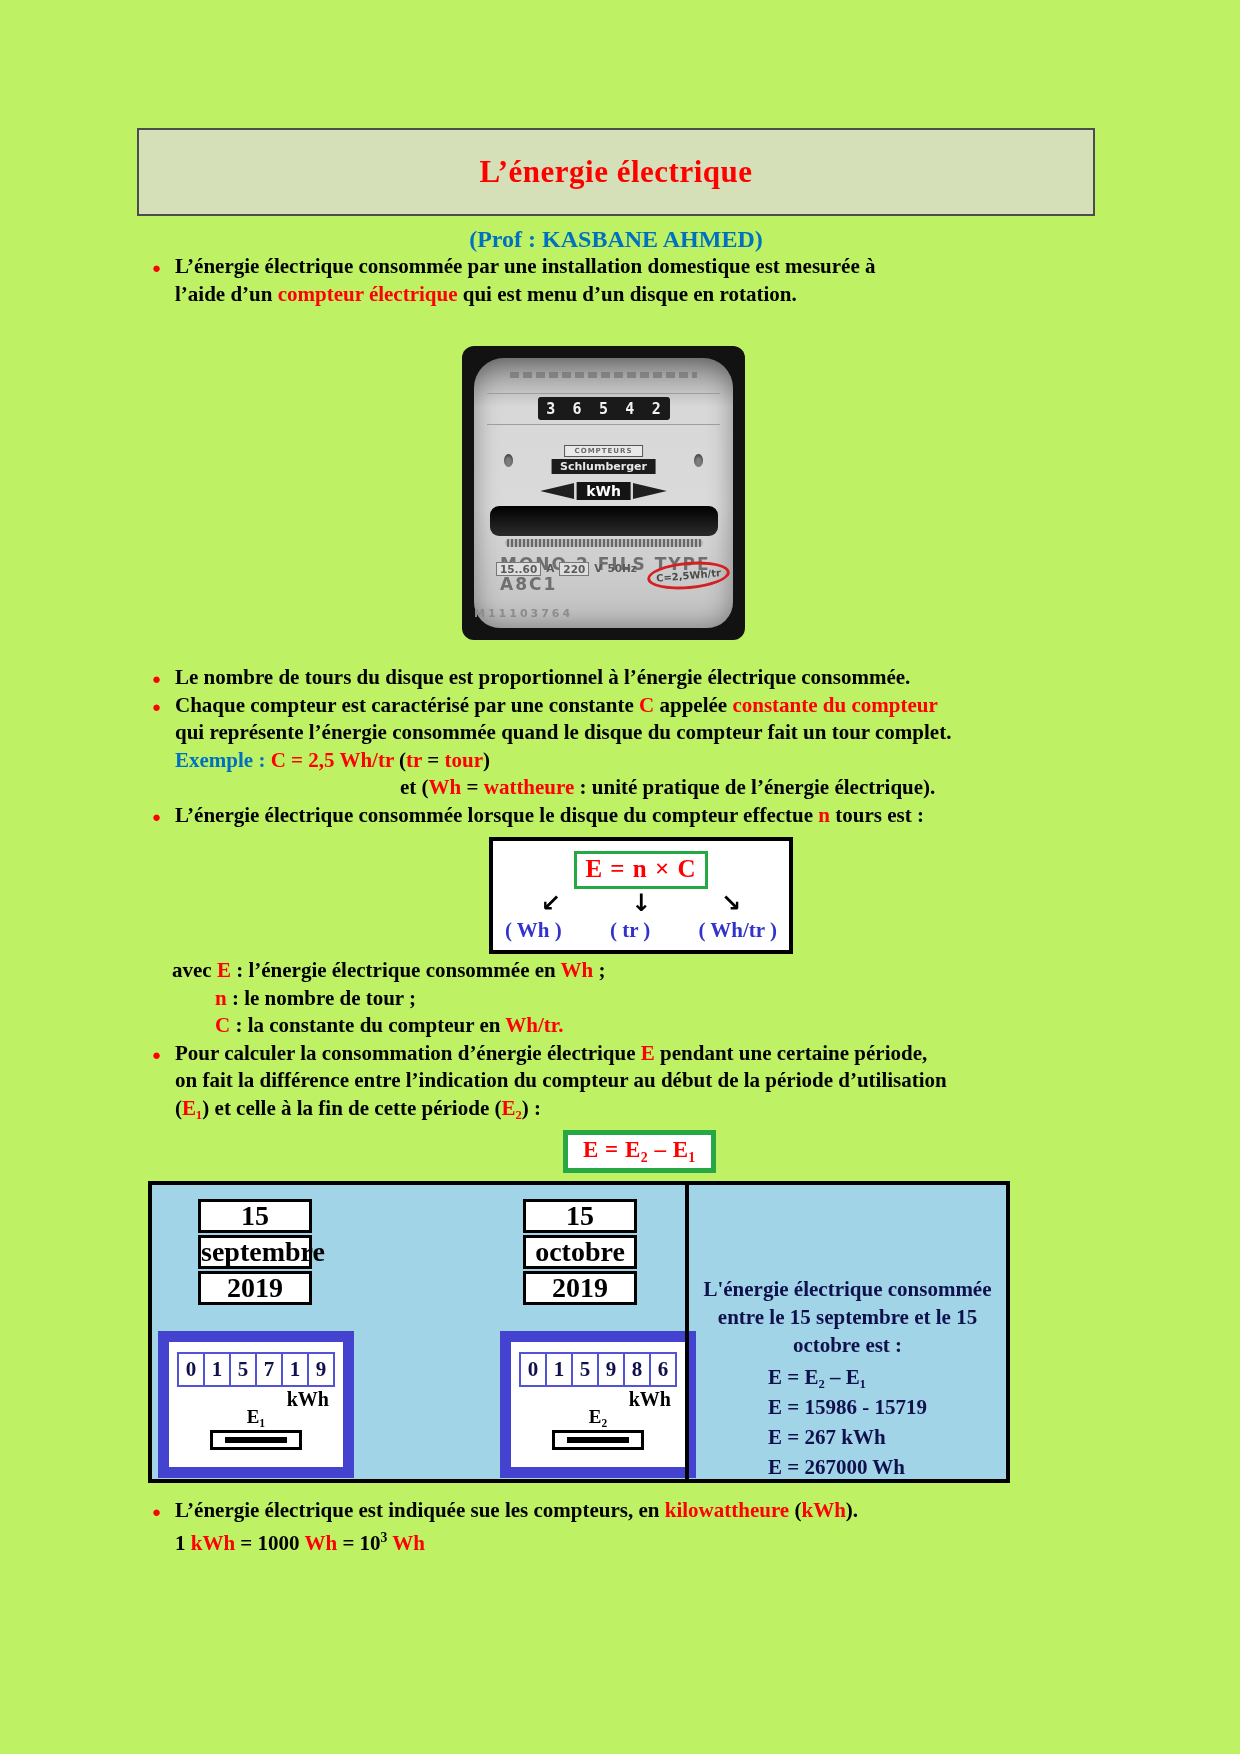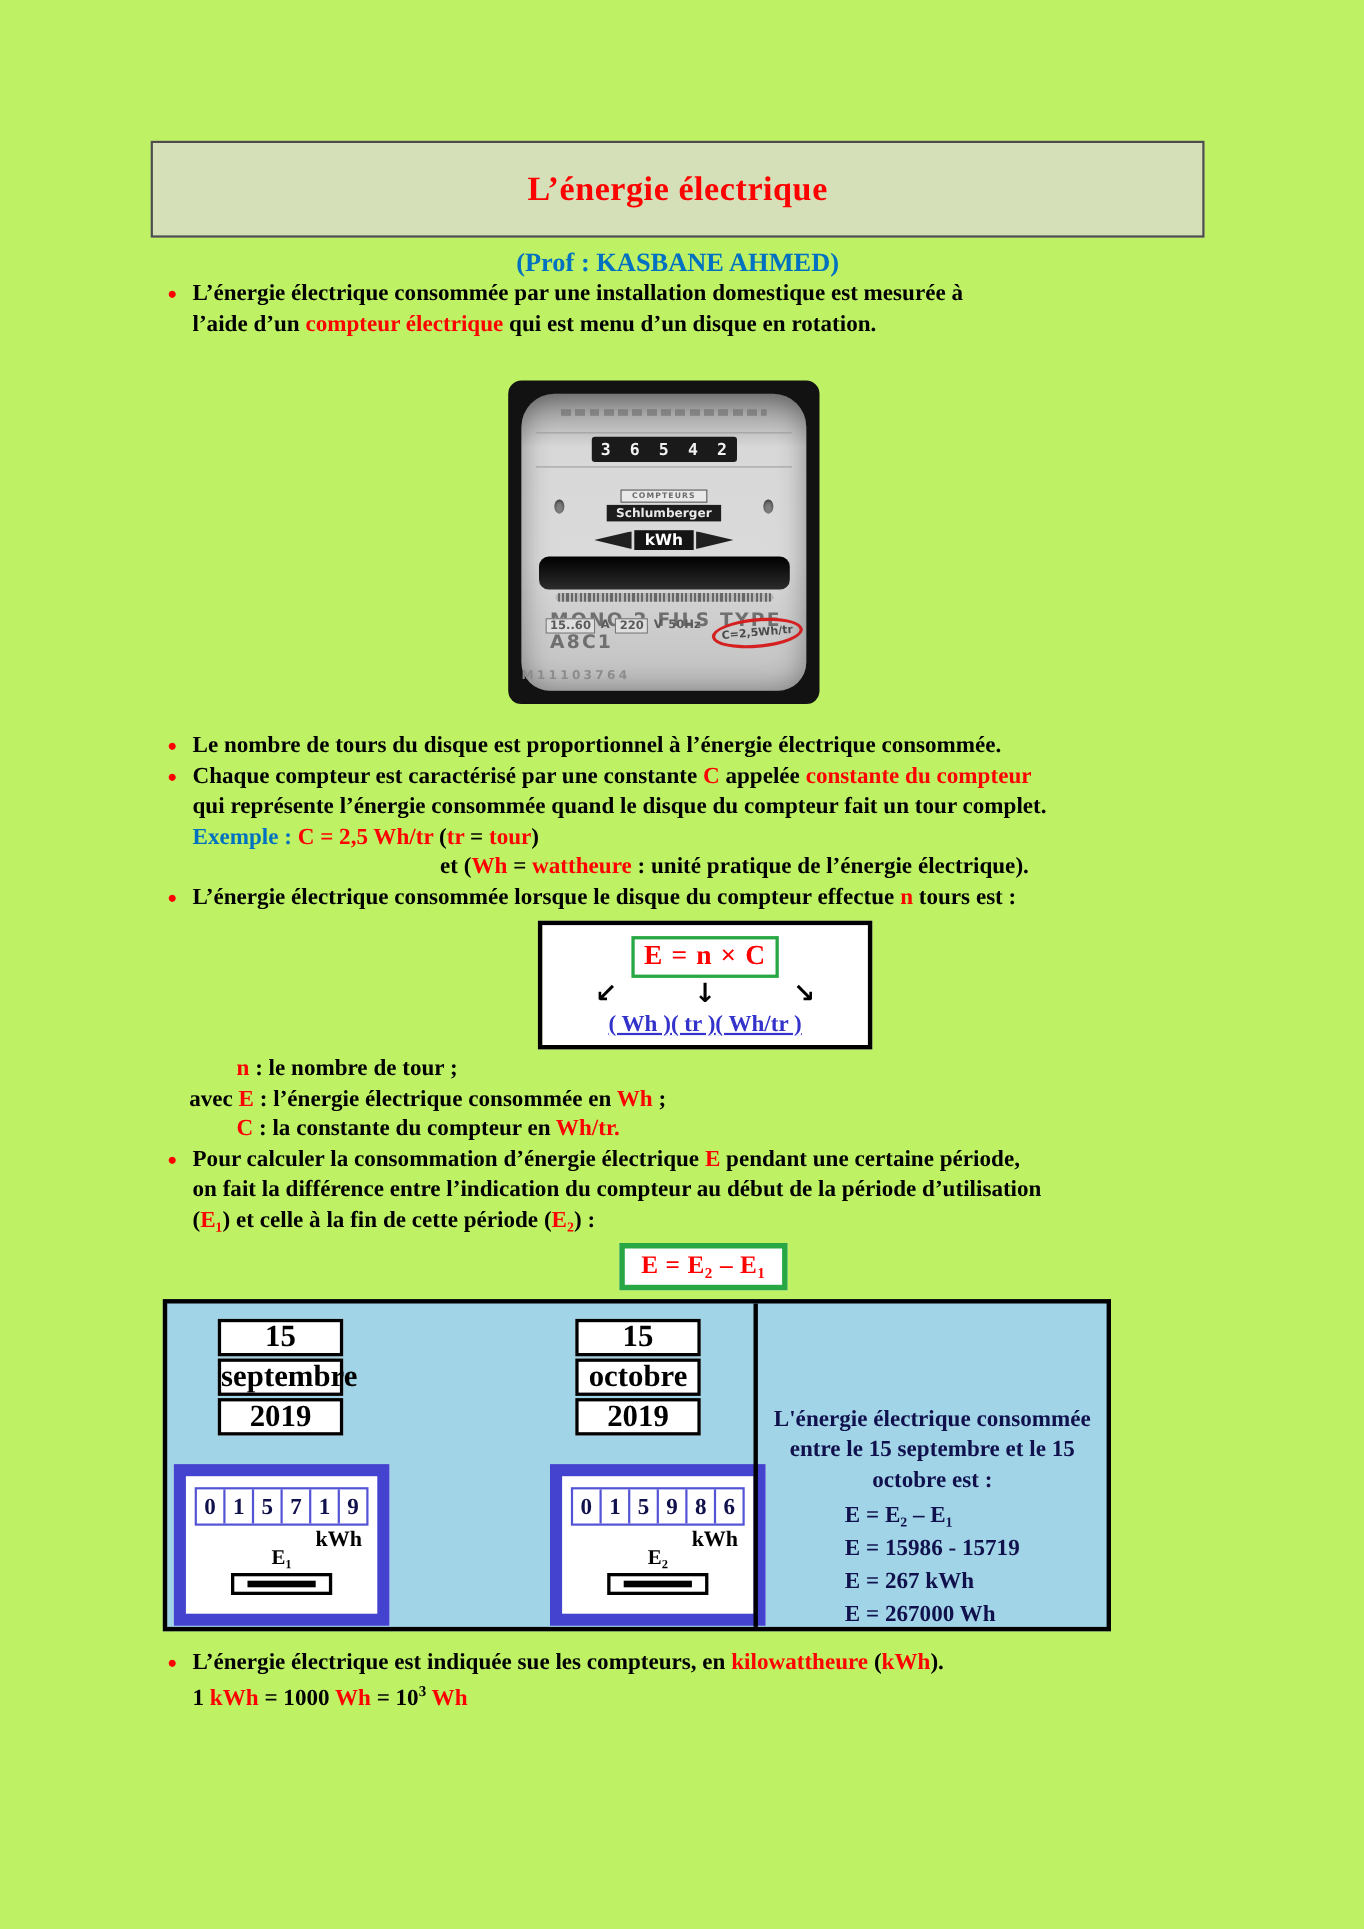--- a/index.html
+++ b/index.html
@@ -88,22 +88,22 @@
     color:#8c8c8c; font-size:11px; letter-spacing:3px; }
 
   
   .f1box { margin:8px 0 0 337px; width:304px; box-sizing:border-box;
     border:4px solid #000; padding:10px 12px 6px; text-align:center; background:#fff; }
   .f1eq { display:inline-block; border:3px solid #28a745; padding:1px 8px 3px;
     font-size:25px; letter-spacing:1px; color:#ff0000; }
   .f1arrows { width:200px; margin:2px auto 0; display:flex;
     justify-content:space-between; font-family:"DejaVu Sans",sans-serif;
     font-size:24px; font-weight:bold; line-height:1; color:#000; }
-  .f1labels { display:flex; justify-content:center; color:#3333cc;
-    font-size:21px; margin-top:2px;text-decoration:underline; }
+  .f1labels { display:flex; justify-content:space-between; color:#3333cc;
+    font-size:21px; margin-top:2px; }
 
   
   .f2box { display:table; margin:8px 0 0 411px; border:5px solid #28a745;
     padding:1px 15px 4px; font-size:23px; color:#ff0000; background:#fff;
     letter-spacing:.5px; }
 
   
   .bluebox { position:relative; margin:8px 0 0 148px; width:862px; height:302px;
     box-sizing:border-box; border:4px solid #000; background:#a0d4e6; }
   .bb-left { position:absolute; left:0; top:0; width:533px; height:100%; }
@@ -213,25 +213,25 @@
         <span>↘</span>
       </div>
       <div class="f1labels">
         <span>( Wh )</span>
         <span>( tr )</span>
         <span>( Wh/tr )</span>
       </div>
     </div>
 
     <div class="avec">
+      <p class="para">
+        <span>avec </span><span class="red">E</span><span> : l’énergie électrique consommée en </span><span class="red">Wh</span><span> ;</span>
+      </p>
       <p class="para avec-sub">
         <span class="red">n</span><span> : le nombre de tour ;</span>
-      </p>
-      <p class="para">
-        <span>avec </span><span class="red">E</span><span> : l’énergie électrique consommée en </span><span class="red">Wh</span><span> ;</span>
       </p>
       <p class="para avec-sub">
         <span class="red">C</span><span> : la constante du compteur en </span><span class="red">Wh/tr.</span>
       </p>
     </div>
 
     <p class="para bullet">
       <span>Pour calculer la consommation d’énergie électrique </span><span class="red">E</span><span> pendant une certaine période,</span><br>
       <span>on fait la différence entre l’indication du compteur au début de la période d’utilisation</span><br>
       <span>(</span><span class="red">E₁</span><span>) et celle à la fin de cette période (</span><span class="red">E₂</span><span>) :</span>

